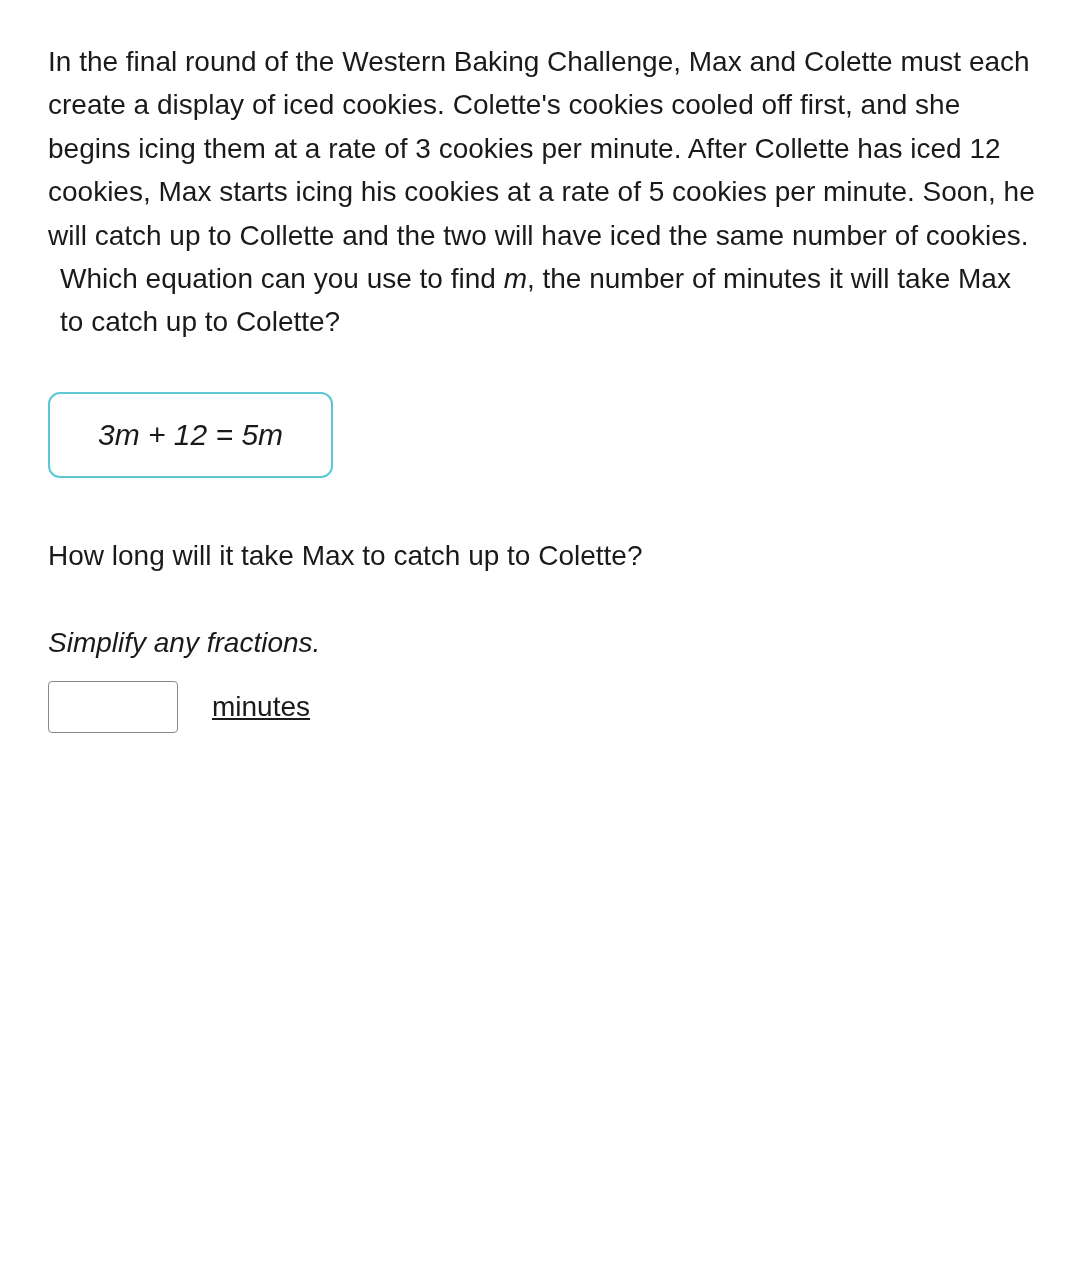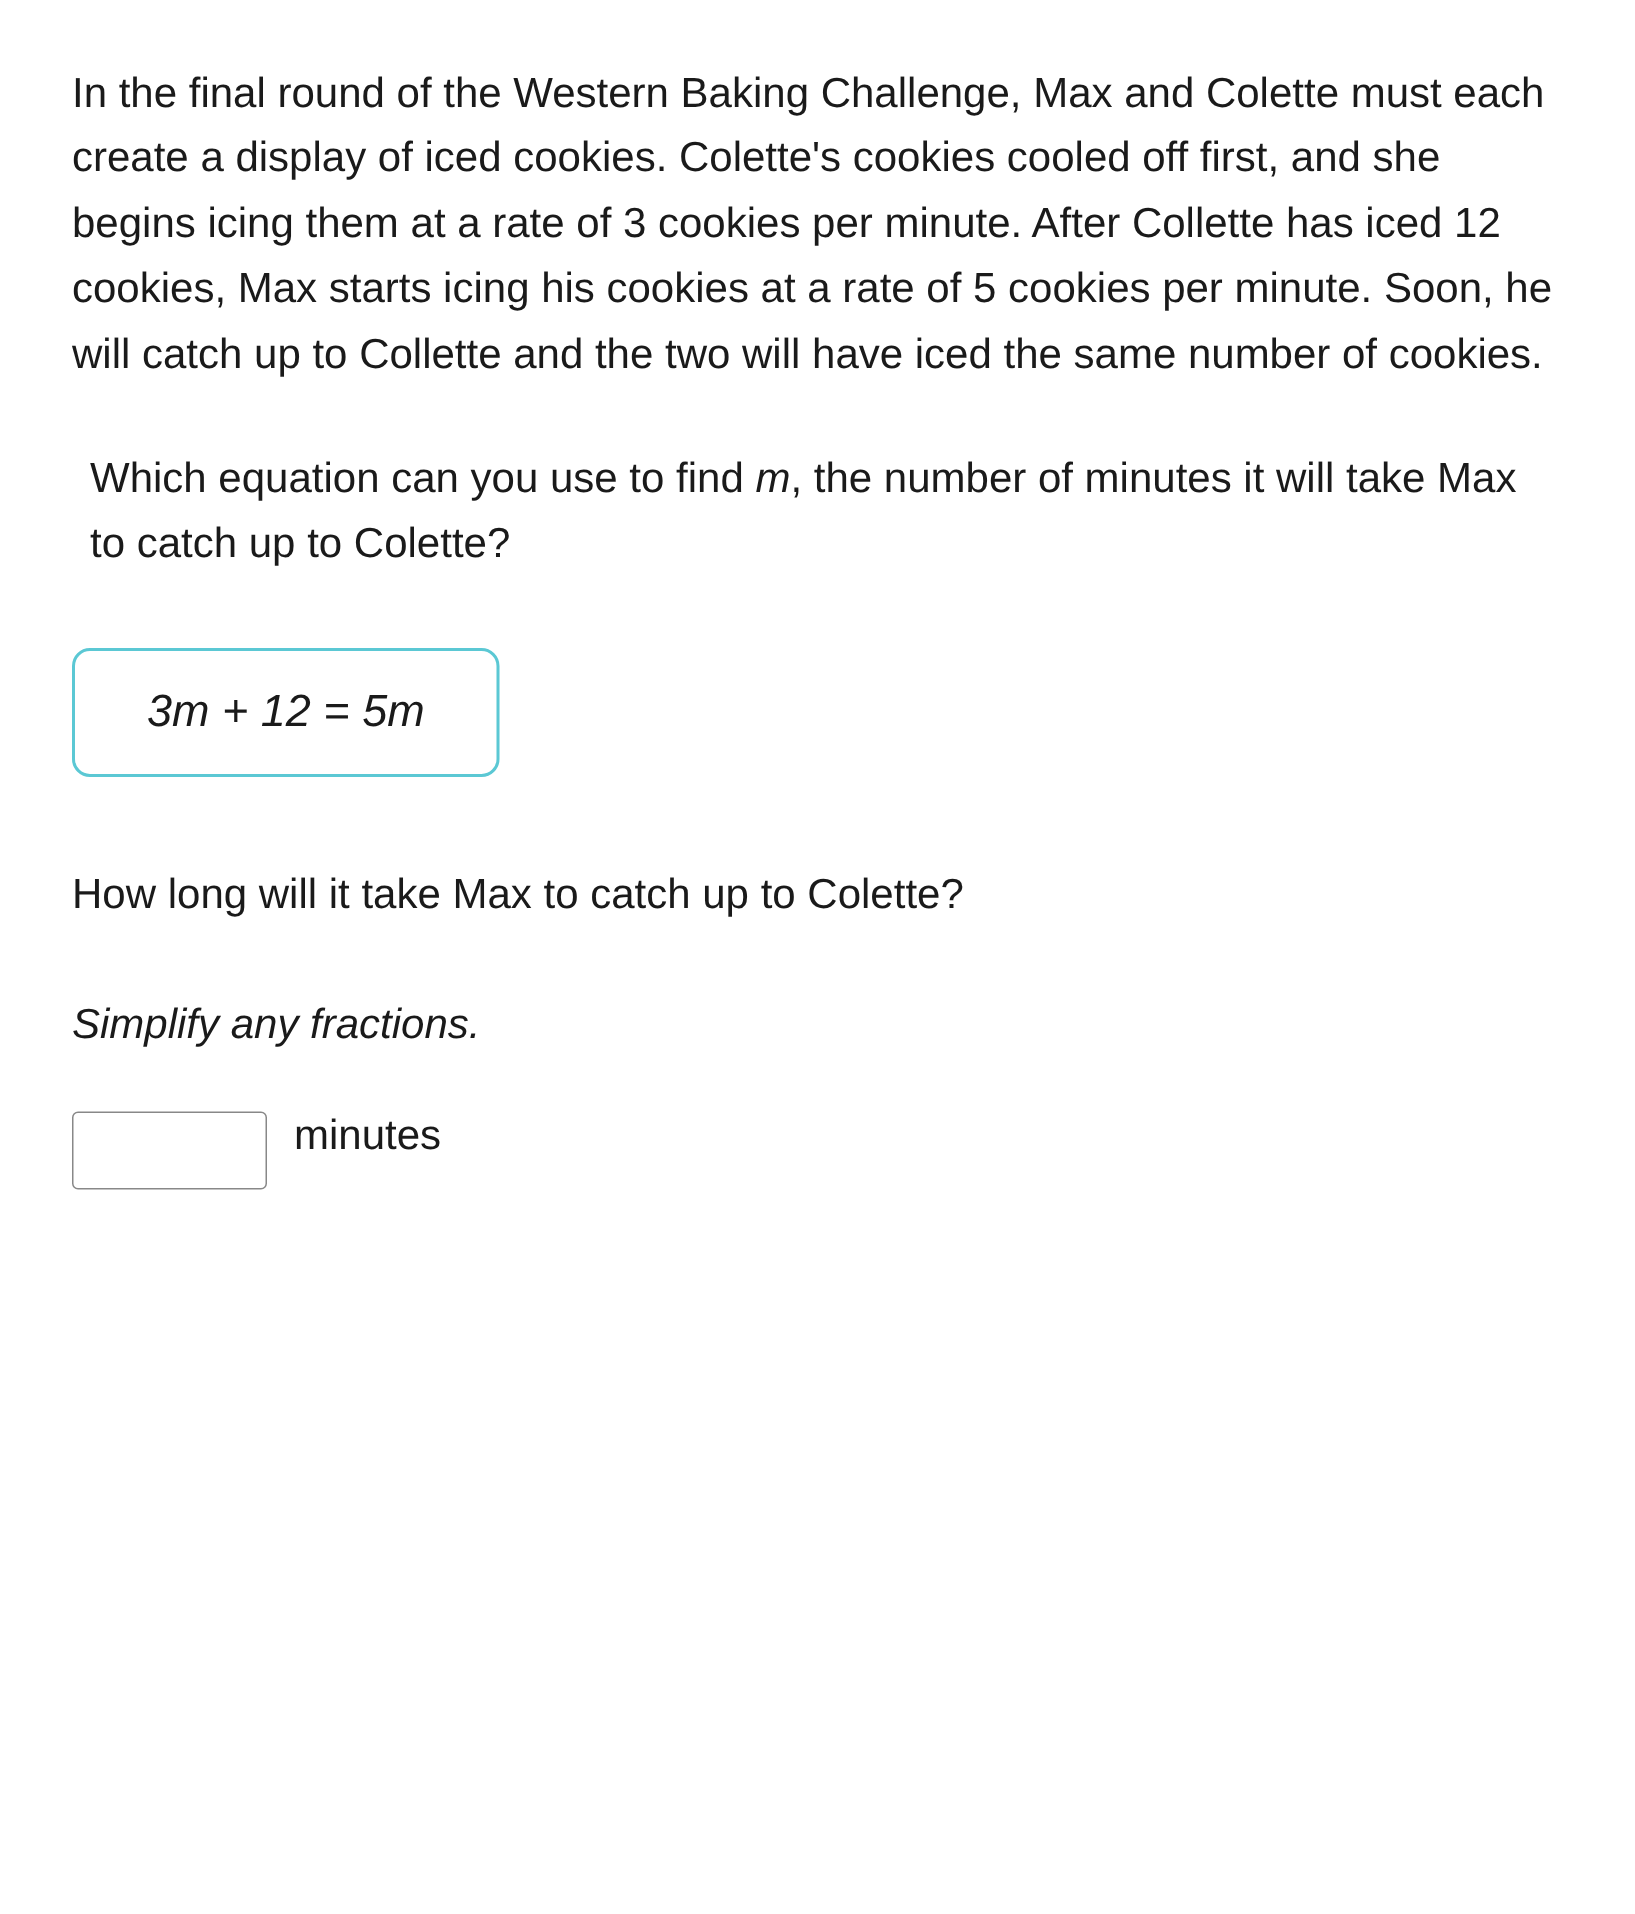--- a/index.html
+++ b/index.html
@@ -13,21 +13,20 @@
       font-family: 'Segoe UI', Arial, sans-serif;
       font-size: 28px;
       color: #1a1a1a;
       width: 1090px;
       min-height: 1276px;
       padding: 40px 48px;
     }
 
     .problem-text {
       line-height: 1.55;
-      margin-bottom: 40px;
     }
 
     .question-text {
       line-height: 1.55;
       margin-bottom: 48px;
       margin-left: 12px;
     }
 
     .equation-row {
       display: flex;
@@ -51,28 +50,29 @@
     }
 
     .follow-up-text {
       line-height: 1.55;
       margin-bottom: 44px;
     }
 
     .simplify-text {
       font-style: italic;
       line-height: 1.55;
-      margin-bottom: 36px;
+      margin-bottom: 16px;
     }
 
     .answer-row {
       display: flex;
       flex-direction: row;
-      align-items: flex-start;
-      gap: 18px;
+      align-items: center;
+      gap: 34px;
+      text-decoration: underline;
     }
 
     .answer-input {
       border: 1.5px solid #888;
       border-radius: 4px;
       width: 130px;
       height: 52px;
       font-size: 26px;
       padding: 6px 10px;
       outline: none;

